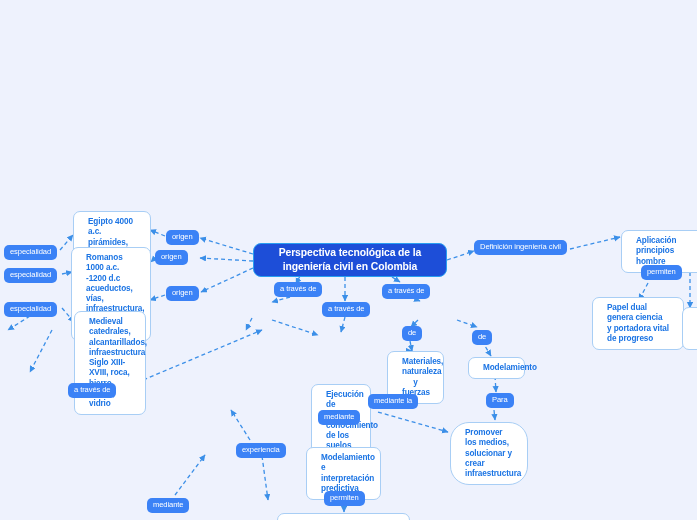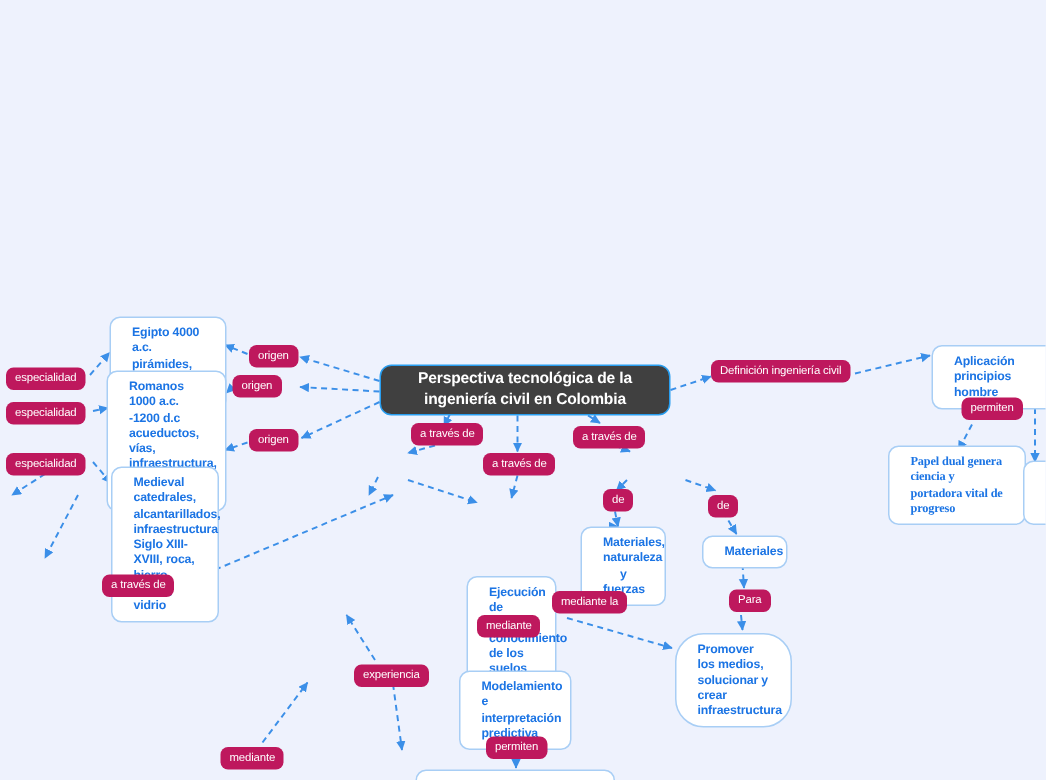--- a/index.html
+++ b/index.html
@@ -23,36 +23,36 @@
     letter-spacing:-0.1px;
   }
   .node.white{
     background:#ffffff;
     border:1.6px solid #a8cef5;
     color:#1b74e4;
     padding:5px 14px;
     font-size:8.2px;
   }
   .node.center{
-    background:#404040;
+    background:#1d4ed8;
     border:1.6px solid #289ef0;
     color:#ffffff;
     display:flex;
     align-items:center;
     justify-content:center;
     text-align:center;
     padding:6px 10px;
     font-size:10.4px;
     line-height:1.3;
     border-radius:8px;
   }
   .chip{
     position:absolute;
     box-sizing:border-box;
-    background:#be185d;
+    background:#3b82f6;
     color:#ffffff;
     border-radius:5px;
     font-size:7.6px;
     font-weight:normal;
     padding:3px 6px;
     white-space:nowrap;
     line-height:1.15;
     letter-spacing:-0.1px;
   }
   .node.white.ctr{text-align:center;}
@@ -179,29 +179,29 @@
 
 
   <div class="chip" style="left:402px;top:326px;">de</div>
 
   <div class="node white ctr" style="left:387px;top:351px;width:57px;">Materiales, naturaleza y fuerzas</div>
 
   <div class="chip" style="left:368px;top:394px;">mediante la</div>
 
   <div class="chip" style="left:472px;top:330px;">de</div>
 
-  <div class="node white ctr" style="left:468px;top:357px;width:57px;">Materiales</div>
+  <div class="node white ctr" style="left:468px;top:357px;width:57px;">Modelamiento</div>
 
   <div class="chip" style="left:486px;top:393px;">Para</div>
 
   <div class="node white" style="left:450px;top:422px;width:78px;border-radius:19px;">Promover los medios, solucionar y crear infraestructura</div>
 
   <div class="chip" style="left:474px;top:240px;">Definición ingeniería civil</div>
 
   <div class="node white" style="left:621px;top:230px;width:92px;">Aplicación principios hombre</div>
 
   <div class="chip" style="left:641px;top:265px;">permiten</div>
 
-  <div class="node white" style="left:592px;top:297px;width:92px;font-family:Liberation Serif, serif;">Papel dual genera ciencia y portadora vital de progreso</div>
+  <div class="node white" style="left:592px;top:297px;width:92px;">Papel dual genera ciencia y portadora vital de progreso</div>
 
   <div class="node white" style="left:682px;top:307px;width:58px;font-size:8.2px;">Cr ca in du te</div>
 
 </div>
 
 </body></html>

